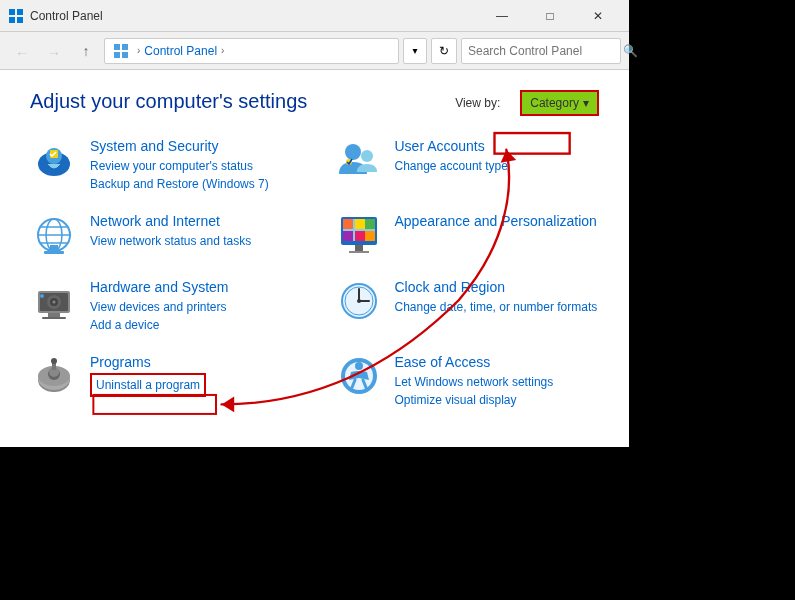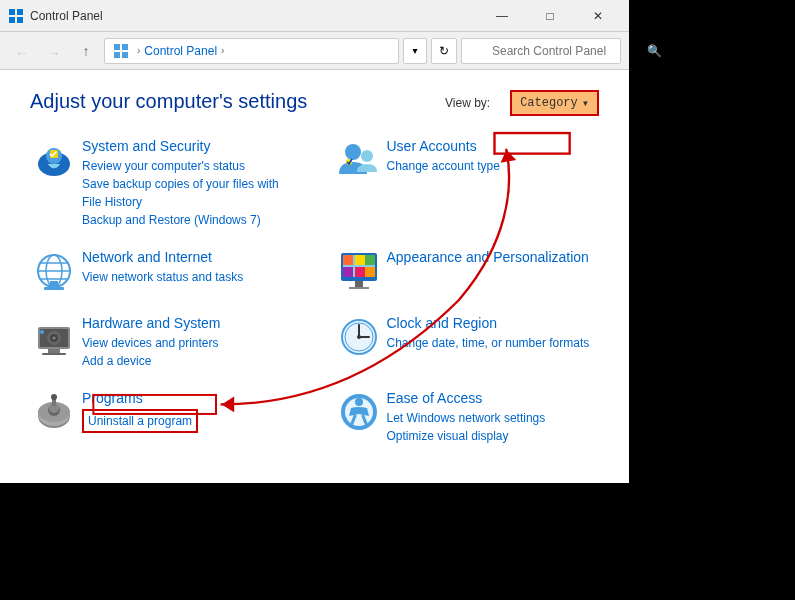--- a/index.html
+++ b/index.html
@@ -139,21 +139,20 @@
       padding: 0 6px;
       border-radius: 2px;
     }
     .search-box input {
       border: none;
       outline: none;
       font-size: 12px;
       flex: 1;
       color: #be185d;
       background: transparent;
-      margin-left: 24px;
     }
     .search-icon {
       color: #666;
       font-size: 12px;
     }
 
     
     .main-content {
       flex: 1;
       background: white;
@@ -175,45 +174,44 @@
     .view-by {
       display: flex;
       align-items: center;
       gap: 20px;
       font-size: 12px;
       color: #333;
     }
     .view-by-label { color: #333; }
     .view-dropdown {
       border: 2px solid #cc0000;
-      background: #fdba74;
+      background: #84cc16;
       padding: 2px 8px;
       font-size: 12px;
       cursor: pointer;
       display: flex;
       align-items: center;
       gap: 4px;
       color: #333;
       height: 26px;
-      font-family: Liberation Mono, monospace;
     }
 
     
     .categories {
       display: grid;
       grid-template-columns: 1fr 1fr;
       gap: 0;
       column-gap: 40px;
     }
 
     .category-item {
       display: flex;
       align-items: flex-start;
       margin-bottom: 18px;
-      gap: 4px;
+      gap: 12px;
     }
     .cat-icon {
       width: 48px;
       height: 48px;
       flex-shrink: 0;
       display: flex;
       align-items: center;
       justify-content: center;
     }
     .cat-content {
@@ -327,21 +325,20 @@
             <path d="M16 20 Q24 10 32 20 Q30 30 24 34 Q18 30 16 20Z" fill="#1a6bbf"></path>
             <circle cx="24" cy="20" r="8" fill="#4a9fe0"></circle>
             <path d="M18 28 Q24 36 30 28" fill="#87ceeb" stroke="#87ceeb" stroke-width="1"></path>
             <rect x="20" y="14" width="8" height="8" rx="1" fill="#ffd700" opacity="0.9"></rect>
             <path d="M20 18 L22 20 L26 16" stroke="white" stroke-width="1.5" fill="none"></path>
           </svg>
         </div>
         <div class="cat-content">
           <a class="cat-title">System and Security</a>
           <a class="cat-link">Review your computer's status</a>
-          <a class="cat-link">Save backup copies of your files with File History</a>
           <a class="cat-link">Backup and Restore (Windows 7)</a>
         </div>
       </div>
 
       <div class="category-item">
         <div class="cat-icon">
           <svg width="48" height="48" viewBox="0 0 48 48">
             <circle cx="18" cy="16" r="8" fill="#4a9fe0"></circle>
             <path d="M4 38 Q4 26 18 26 Q32 26 32 38Z" fill="#4a9fe0"></path>
             <circle cx="32" cy="20" r="6" fill="#87ceeb"></circle>

